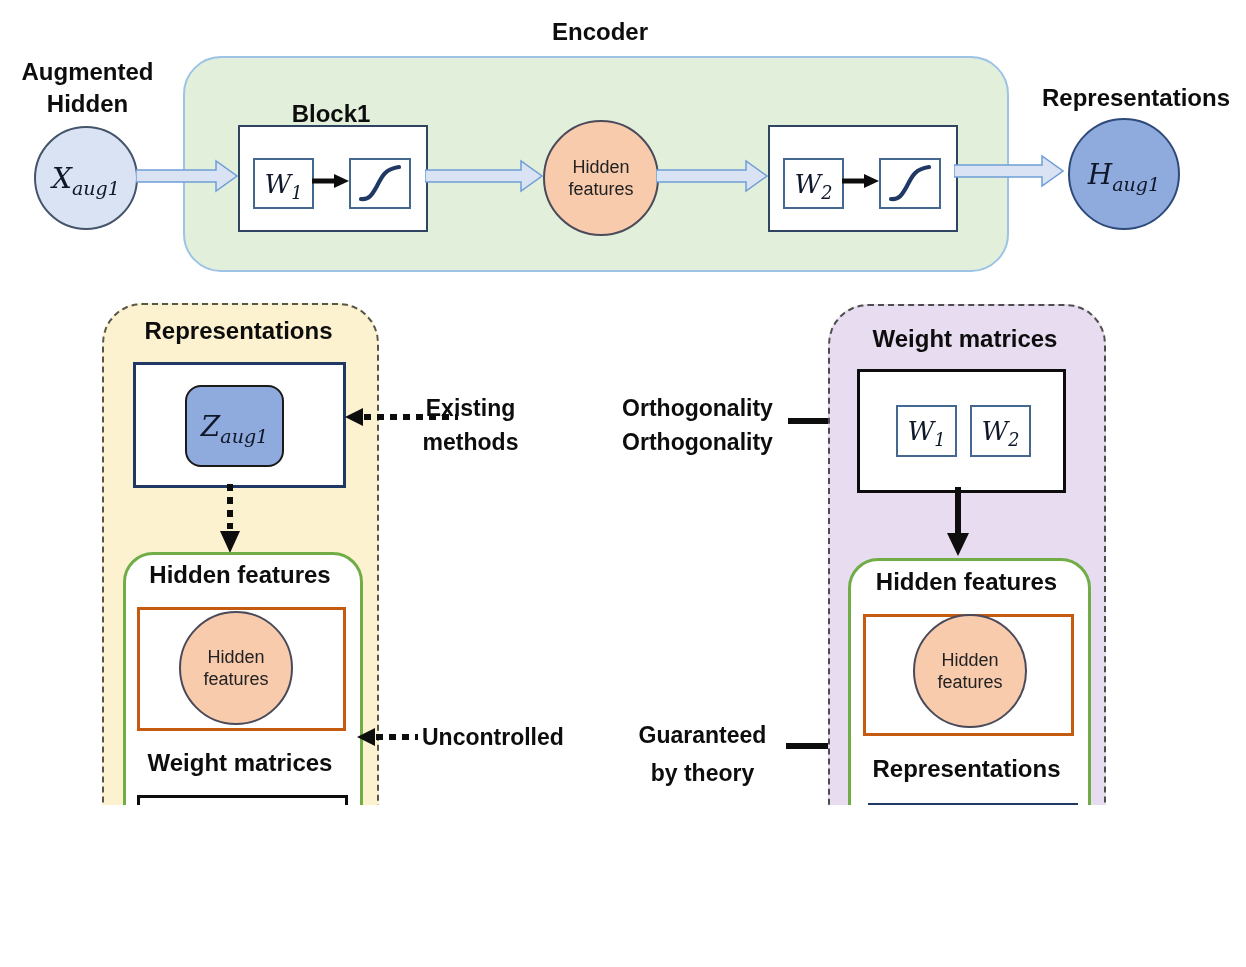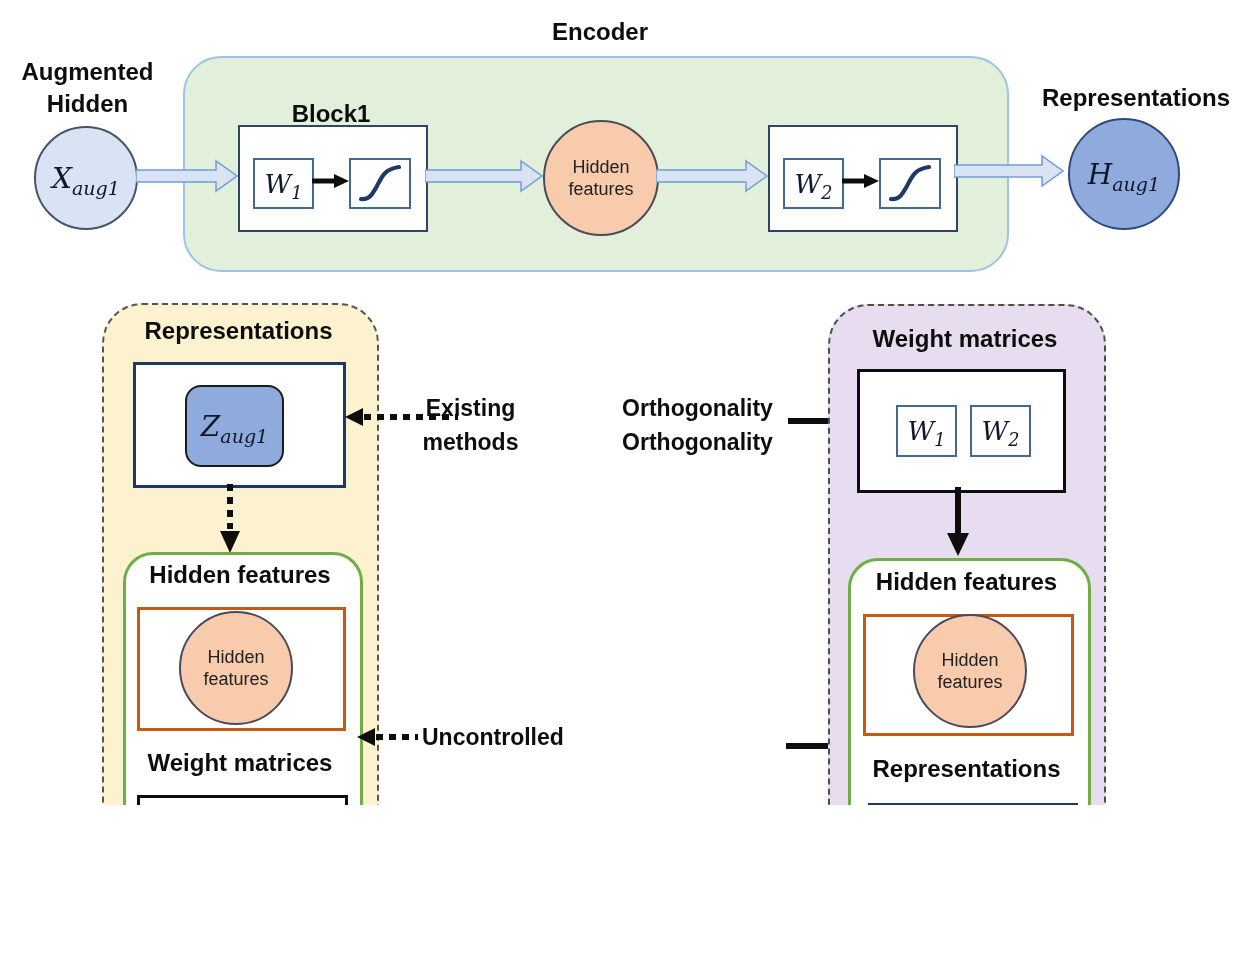--- a/index.html
+++ b/index.html
@@ -160,20 +160,22 @@
   <div class="abs annot" style="left:600px; top:391px; width:195px; line-height:34px;text-align:center;">
     <div>Orthogonality</div>
     <div>Orthogonality</div>
   </div>
   <svg class="abs" style="left:788px; top:410px;" width="70" height="22">
     <line x1="0" y1="11" x2="48" y2="11" stroke="#0d0d0d" stroke-width="6"></line>
     <polygon points="69,11 47,2 47,20" fill="#0d0d0d"></polygon>
   </svg>
 
   <div class="abs annot" style="left:610px; top:716px; width:185px; line-height:38px;">
+    <div>Guaranteed</div>
+    <div>by theory</div>
   </div>
   <svg class="abs" style="left:786px; top:735px;" width="68" height="22">
     <line x1="0" y1="11" x2="46" y2="11" stroke="#0d0d0d" stroke-width="6"></line>
     <polygon points="67,11 45,2 45,20" fill="#0d0d0d"></polygon>
   </svg>
 
   <div class="abs panel-right"></div>
   <div class="abs heading" style="left:838px; top:325px; width:254px;">Weight matrices</div>
 
   <div class="abs black-box" style="left:857px; top:369px; width:203px; height:118px;"></div>

